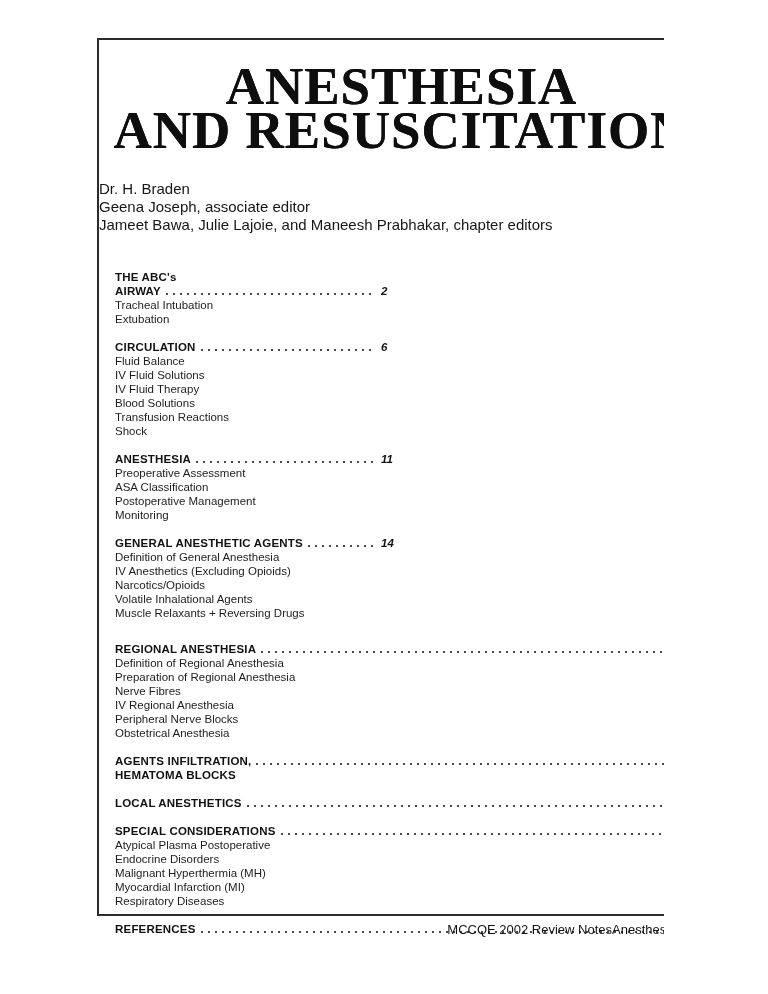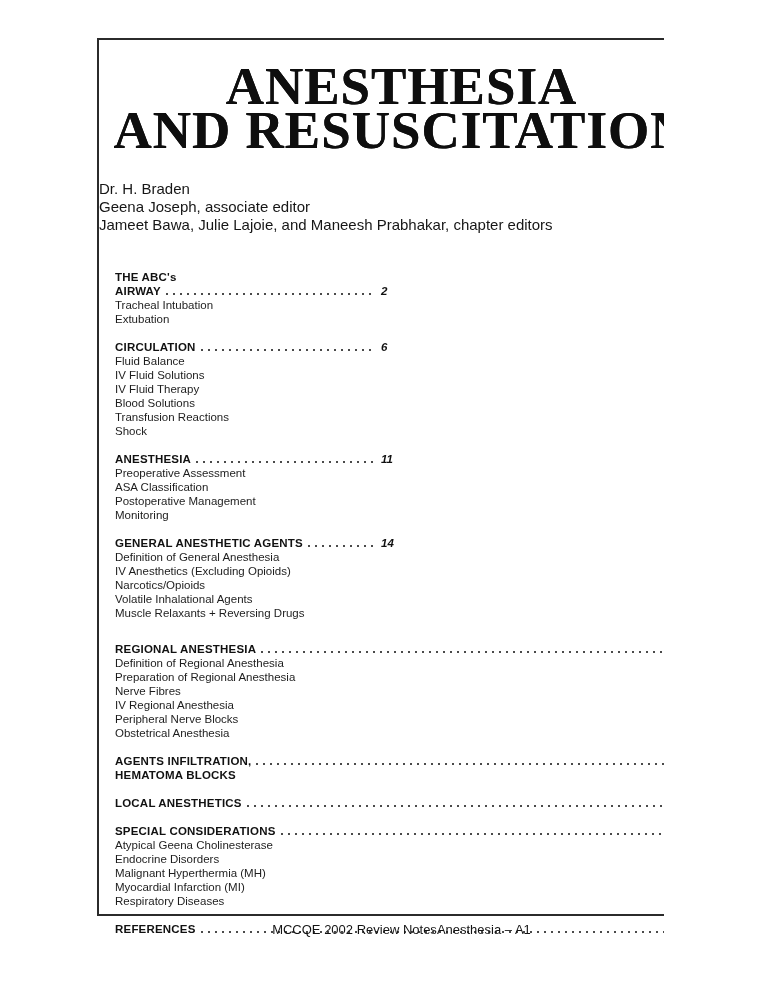--- a/index.html
+++ b/index.html
@@ -82,21 +82,21 @@
     color: #111;
     font-style: italic;
   }
   .sub { display: block; color: #1d1d1d; }
   .footer {
     position: absolute;
     left: 97px;
     top: 922px;
     width: 609px;
     display: flex;
-    justify-content: center;
+    justify-content: flex-end;
     font-size: 13px;
     color: #141414;
   }
 </style>
 </head>
 <body>
 
 <div class="sheet">
   <div class="box">
 
@@ -207,21 +207,21 @@
             <span class="pg">22</span>
           </div>
         </div>
 
         <div class="group">
           <div class="row">
             <span class="h">SPECIAL CONSIDERATIONS</span>
             <span class="leader"></span>
             <span class="pg">23</span>
           </div>
-          <div class="sub">Atypical Geena Cholinesterase</div>
+          <div class="sub">Atypical Plasma Postoperative</div>
           <div class="sub">Endocrine Disorders</div>
           <div class="sub">Malignant Hyperthermia (MH)</div>
           <div class="sub">Myocardial Infarction (MI)</div>
           <div class="sub">Respiratory Diseases</div>
         </div>
 
         <div class="group">
           <div class="row">
             <span class="h">REFERENCES</span>
             <span class="leader"></span>

